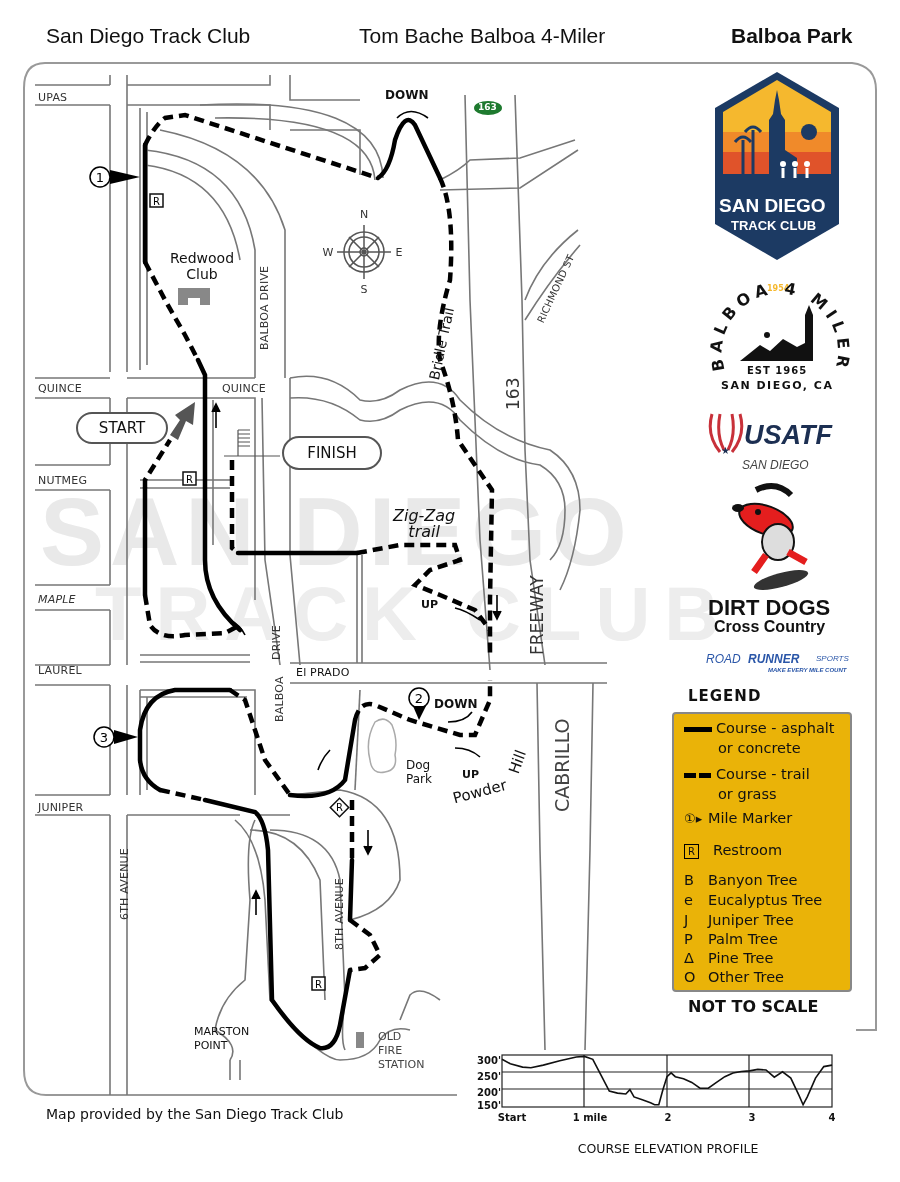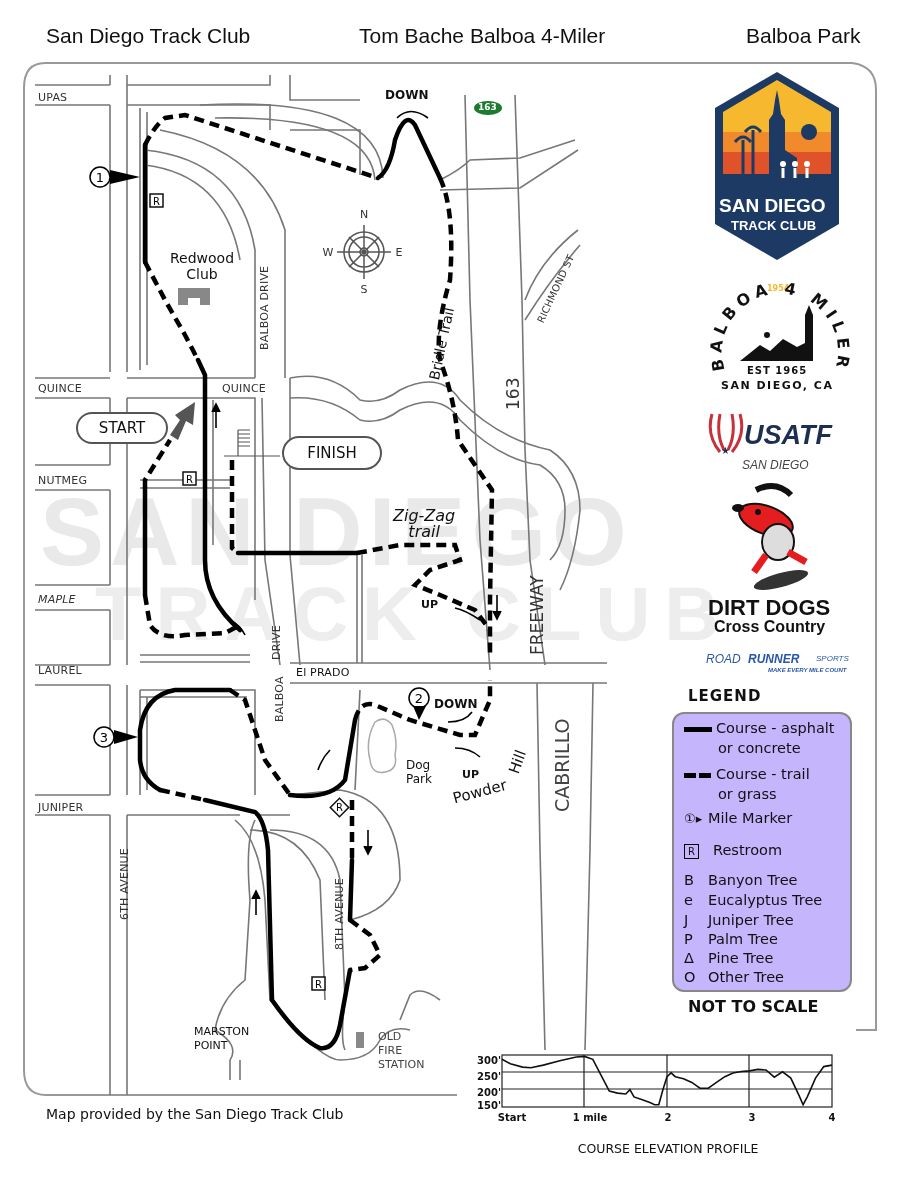--- a/index.html
+++ b/index.html
@@ -3,35 +3,35 @@
 <meta charset="utf-8">
 <style>
   html, body { margin: 0; padding: 0; background: #ffffff; }
   body { width: 900px; height: 1182px; position: relative; overflow: hidden; font-family: "Liberation Sans", sans-serif; color: #111; }
   .hdr { position: absolute; top: 24px; font-size: 21px; color: #111; font-family: "Liberation Sans", sans-serif; }
   #map-svg { position: absolute; left: 0; top: 0; }
   .lbl { position: absolute; font-family: "DejaVu Sans", sans-serif; color: #111; white-space: nowrap; }
   .street { font-size: 11px; color: #333; letter-spacing: 0.2px; }
   .vert { transform-origin: left top; transform: rotate(-90deg); }
   .legend-title { position: absolute; left: 688px; top: 687px; font-size: 15px; font-weight: bold; letter-spacing: 1px; font-family: "DejaVu Sans", sans-serif; }
-  .legend-box { position: absolute; left: 672px; top: 712px; width: 180px; height: 280px; border: 2px solid #888; border-radius: 12px; box-sizing: border-box; background: #c4b5fd; }
+  .legend-box { position: absolute; left: 672px; top: 712px; width: 180px; height: 280px; border: 2px solid #888; border-radius: 4px; box-sizing: border-box; background: #eab308; }
   .leg-row { position: absolute; left: 10px; font-size: 14.5px; font-family: "DejaVu Sans", sans-serif; color: #111; white-space: nowrap; }
   .leg-sym { display: inline-block; width: 24px; }
   .not-to-scale { position: absolute; left: 688px; top: 997px; font-size: 16px; font-weight: bold; font-family: "DejaVu Sans", sans-serif; }
   .elev-box { position: absolute; left: 457px; top: 1033px; width: 397px; height: 131px; border: 2px solid #999; border-radius: 8px; box-sizing: border-box; background: #fff; }
   .credits { position: absolute; left: 46px; top: 1105px; font-size: 14px; line-height: 18px; font-family: "DejaVu Sans", sans-serif; }
   .logo { position: absolute; }
   .cloud { position: absolute; background: #fff; border: 2px solid #555; border-radius: 22px; font-family: "DejaVu Sans", sans-serif; font-size: 15px; text-align: center; }
 </style>
 </head>
 <body>
 
 <div class="hdr" style="left:46px;">San Diego Track Club</div>
 <div class="hdr" style="left:359px;">Tom Bache Balboa 4-Miler</div>
-<div class="hdr" style="left:746px;">Balboa Park</div>
+<div class="hdr" style="left:731px;font-weight:bold;">Balboa Park</div>
 
 <svg id="map-svg" width="900" height="1182">
 
   <path d="M45,63 L852,63 Q876,66 876,90 L876,1030 L856,1030 M457,1095 L46,1095 Q24,1095 24,1070 L24,88 Q24,63 45,63" fill="none" stroke="#999" stroke-width="2"></path>
 
   <text x="40" y="565" font-family="Liberation Sans, sans-serif" font-weight="bold" font-size="96" fill="#e9e9e9" letter-spacing="6">SAN DIEGO</text>
   <text x="95" y="640" font-family="Liberation Sans, sans-serif" font-weight="bold" font-size="76" fill="#ededed" letter-spacing="14">TRACK CLUB</text>
 
   <g fill="none" stroke="#777" stroke-width="1.6">
 

